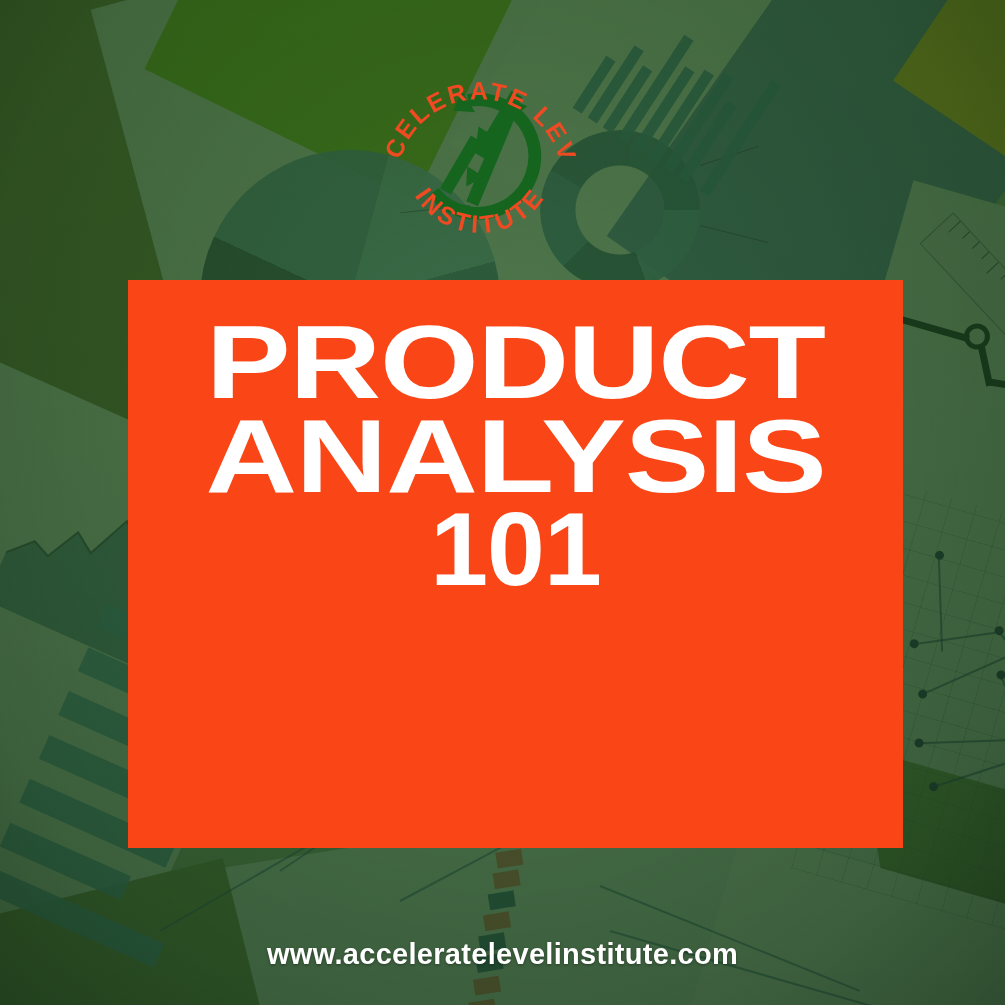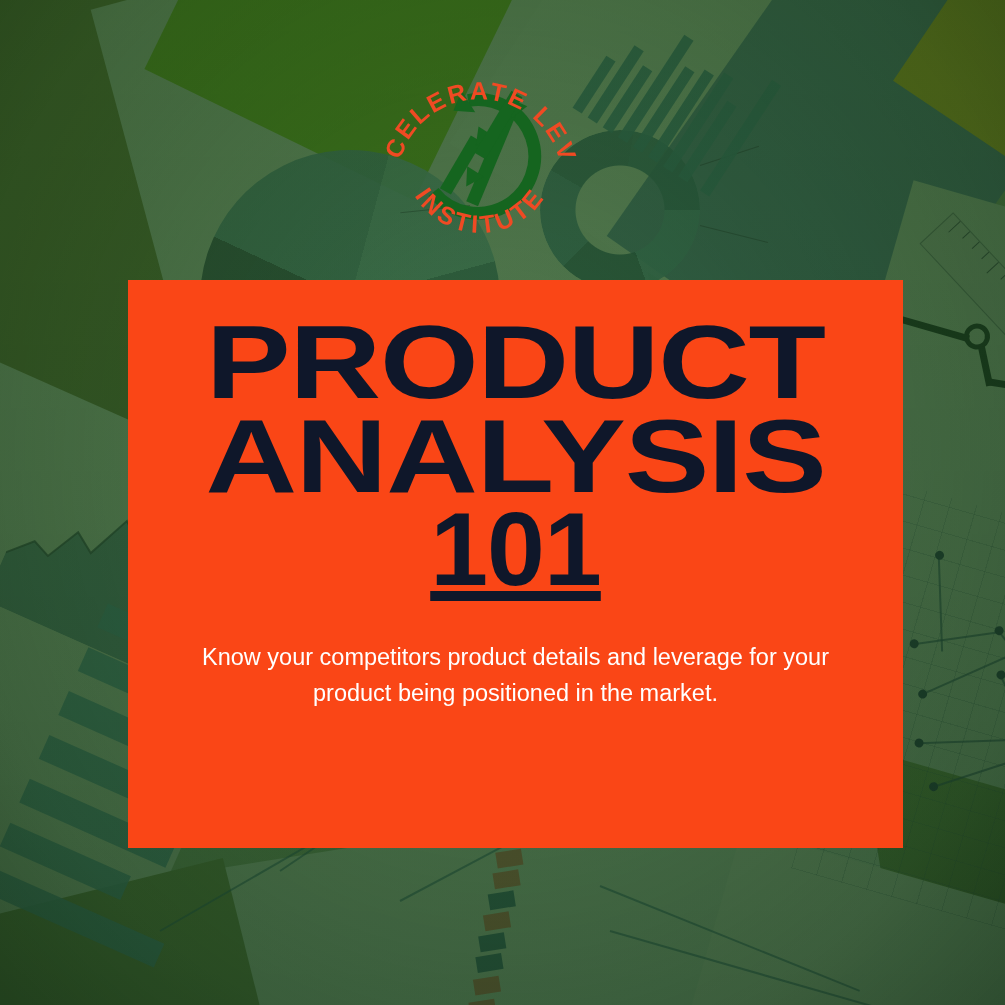--- a/index.html
+++ b/index.html
@@ -164,32 +164,32 @@
 
   
   .card{
     position:absolute;
     left:128px;top:280px;width:775px;height:568px;
     background:#fa4616;
     padding:36px 44px 30px;
     display:flex;flex-direction:column;align-items:center;
   }
   .title{
-    color:#0f172a;
+    color:#ffffff;
     font-weight:700;
     text-align:center;
     line-height:.90;
     letter-spacing:-1px;
     width:100%;
     font-stretch:condensed;
   }
   .title .l1{display:block;font-size:104px;transform:scaleX(1.00);}
   .title .l2{display:block;font-size:104px;transform:scaleX(1.00);}
   .title .l3{display:block;font-size:104px;transform:scaleX(1.00);}
-  .title .l4{display:block;font-size:104px;transform:scaleX(1.00);text-decoration:underline;}
+  .title .l4{display:block;font-size:104px;transform:scaleX(1.00);}
 
   .subtitle{
     margin-top:42px;
     color:#fff;
     font-size:23.5px;
     line-height:1.55;
     text-align:center;
     max-width:630px;
     font-weight:400;
   }
@@ -351,17 +351,17 @@
       </text>
     </svg>
   </div>
 
   <div class="card">
     <div class="title">
       <span class="l1" style="display: block; font-size: 104px; transform: scaleX(1.22);">PRODUCT</span>
       <span class="l3" style="display: block; font-size: 104px; transform: scaleX(1.22);">ANALYSIS</span>
       <span class="l4" style="display: block; font-size: 104px;">101</span>
     </div>
-    <div class="subtitle">Know your competitors product details and leverage for your product being positioned in the market.</div>
   </div>
 
+  <div class="url">www.acceleratelevelinstitute.com</div>
 
 </div>
 
 </body></html>

